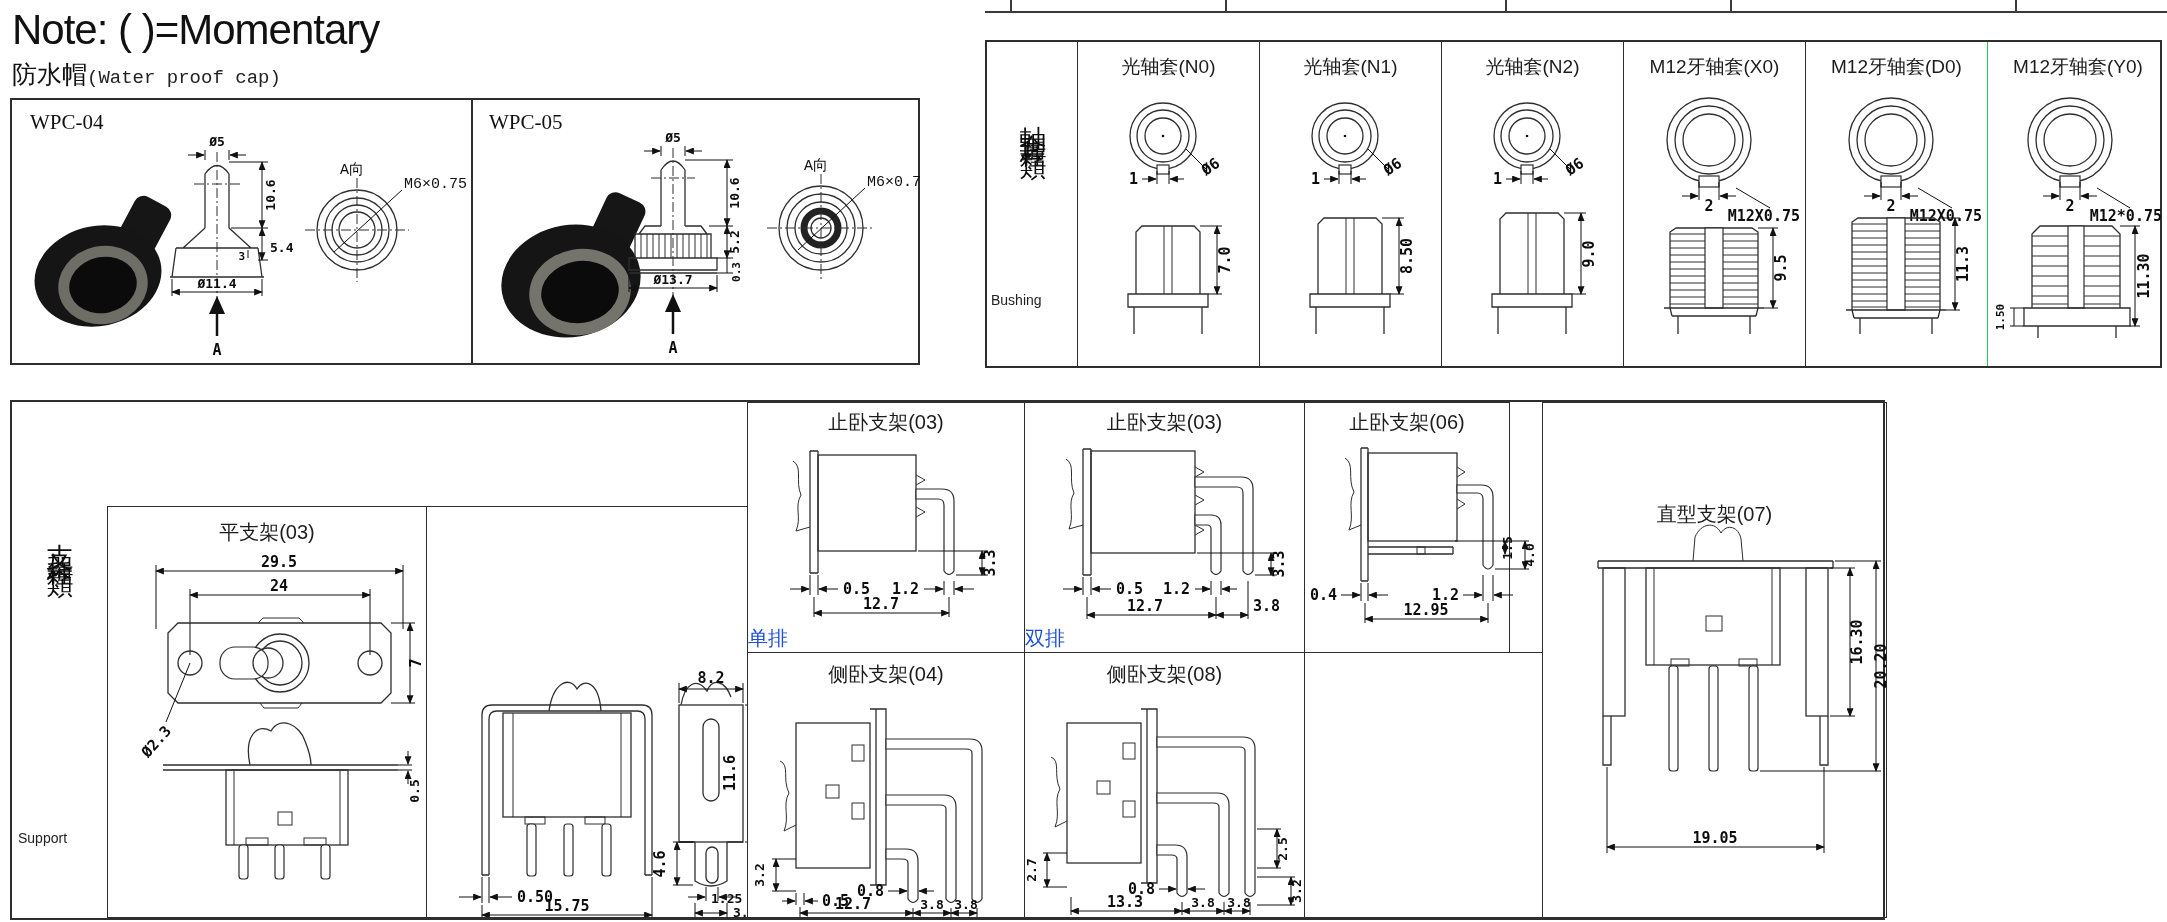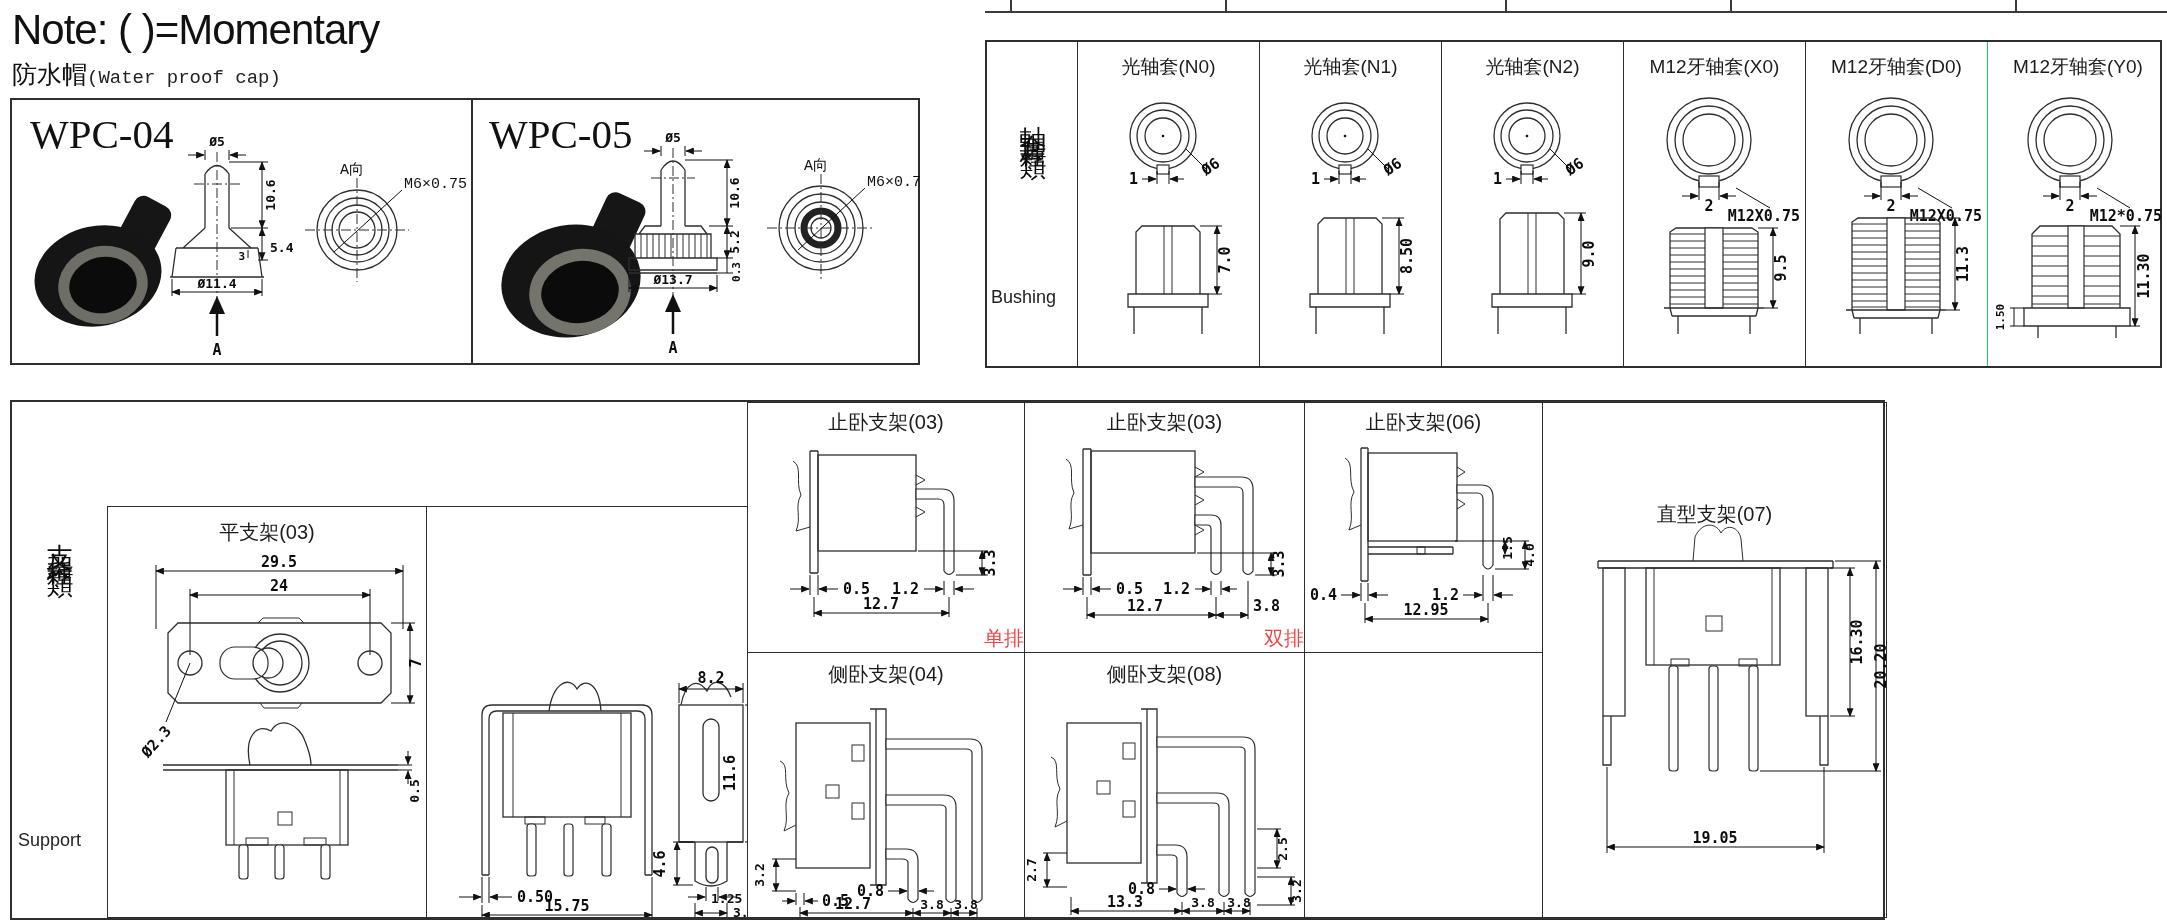--- a/index.html
+++ b/index.html
@@ -4,26 +4,26 @@
 <style>
   html,body{margin:0;padding:0;background:#fff;font-family:"Liberation Sans",sans-serif;color:#111}
   .page{position:relative;width:2167px;height:922px;background:#fff;overflow:hidden}
   .abs{position:absolute}
   .tablebox{position:absolute;border:2px solid #2e2e2e;box-sizing:border-box}
   .cell{position:absolute;border:1px solid #2e2e2e;box-sizing:border-box}
   .note{font-size:42px;font-weight:normal;letter-spacing:-1px;font-family:"Liberation Sans",sans-serif}
   .sub-cn{font-size:25px;color:#111}
   .mono{font-family:"Liberation Mono",monospace}
   .sub-en{font-size:19px;color:#222}
-  .modeltitle{font-family:"Liberation Serif",serif;font-size:41px;color:#111}
+  .modeltitle{font-family:"Liberation Serif",serif;font-size:21px;color:#111}
   .colhdr{font-size:19px;color:#1c1c1c;text-align:center;padding-top:12px;height:34px;box-sizing:border-box;white-space:nowrap}
   .celltitle{position:absolute;left:0;right:0;text-align:center;font-size:20px;color:#1c1c1c}
-  .subtitle{position:absolute;left:0;right:0;text-align:right;font-size:20px;color:#ef4444}
+  .subtitle{position:absolute;left:0;right:0;text-align:left;font-size:20px;color:#1d4ed8}
   .vlabel{writing-mode:vertical-rl;text-orientation:upright;font-size:27px;letter-spacing:9px;color:#0d0d0d}
-  .enlabel{font-size:18px;color:#222}
+  .enlabel{font-size:14px;color:#222}
   .ln{fill:none;stroke:#2e2e2e;stroke-width:1.3}
   .lnt{fill:none;stroke:#2e2e2e;stroke-width:1}
   .fw{fill:#fff;stroke:#2e2e2e;stroke-width:1.2}
   .dl{stroke:#111;stroke-width:1;fill:none}
   .cl{stroke-dasharray:10 3 2 3}
   text.dim{font:bold 13px "DejaVu Sans Mono",monospace;fill:#0d0d0d}
   text.dim2{font:bold 15px "DejaVu Sans Mono",monospace;fill:#0d0d0d}
   text.dims{font:bold 11px "DejaVu Sans Mono",monospace;fill:#0d0d0d}
   text.cad{font:15px "Liberation Mono",monospace;fill:#111}
   text.cadb{font:bold 15px "DejaVu Sans Mono",monospace;fill:#0d0d0d}
@@ -526,21 +526,21 @@
         <line class="dl" x1="62" y1="194" x2="62" y2="216"></line>
           <line class="dl" x1="191" y1="194" x2="191" y2="216"></line>
           <line class="dl" x1="223" y1="178" x2="223" y2="216"></line>
         <line class="dl" x1="62" y1="212" x2="191" y2="212" marker-start="url(#ma)" marker-end="url(#ma)"></line>
         <text class="dim2" x="120" y="208" text-anchor="middle">12.7</text>
         <line class="dl" x1="191" y1="212" x2="223" y2="212" marker-start="url(#ma)" marker-end="url(#ma)"></line>
         <text class="dim2" x="228" y="208" text-anchor="start">3.8</text>
       </svg>
     </div>
 
-    <div class="cell" style="left:1292px;top:0;width:239px;height:251px">
+    <div class="cell" style="left:1292px;top:0;width:206px;height:251px">
       <div class="celltitle" style="top:6px">止卧支架(06)</div>
       <svg class="abs" style="left:0;top:0" width="237" height="249" viewBox="0 0 237 249">
         <path class="ln" d="M56,45 V178 M63,45 V178 M56,45 H63 M56,178 H63"></path>
         <path class="lnt" d="M40,55 C50,61 42,75 49,89 C42,101 50,113 44,127 L56,122"></path>
         <rect class="ln" x="63" y="50" width="89" height="88"></rect>
         <path class="ln" d="M63,144 H148 M63,151 H148 M148,144 V151"></path>
         <rect class="lnt" x="112" y="144" width="8" height="7" fill="none"></rect>
         <path class="lnt" d="M152,64 l8,5 l-8,5 M152,96 l8,5 l-8,5"></path>
         <path class="fw" d="M152,82 L176,82 Q188,82 188,94 L188,162 Q183,170 178,162 L178,96 Q178,90 172,90 L152,90 Z"></path>
         <line class="dl" x1="150" y1="138" x2="224" y2="138"></line>

